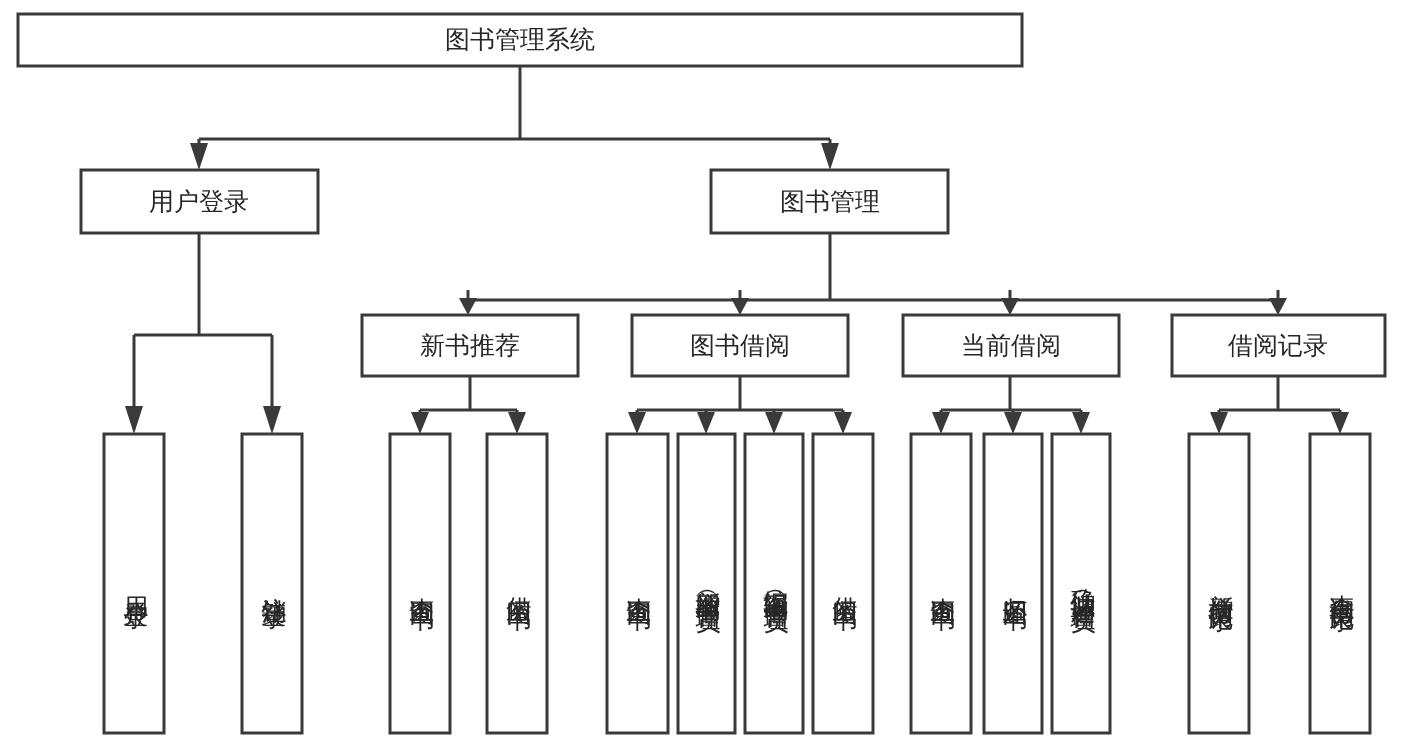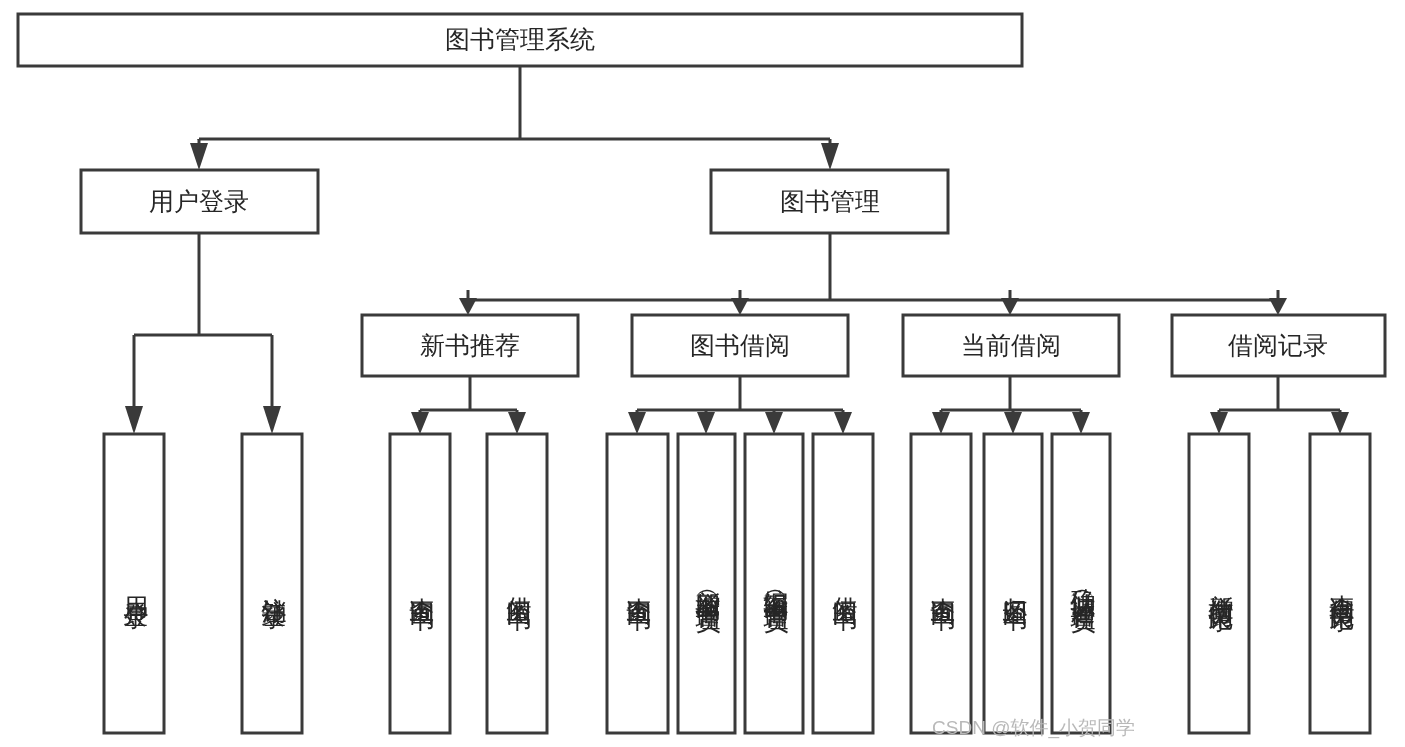--- a/index.html
+++ b/index.html
@@ -218,14 +218,13 @@
       <rect class="node-rect" x="1189" y="434" width="60" height="299"></rect>
       <text class="node-label v" x="1219" y="583">新增借阅记录</text>
     </g>
     <g>
       <rect class="node-rect" x="1310" y="434" width="60" height="299"></rect>
       <text class="node-label v" x="1340" y="583">查询借阅记录</text>
     </g>
 
   </svg>
 
-  <div class="watermark">CSDN @软件_小贺同学</div>
 </div>
 
 </body></html>

